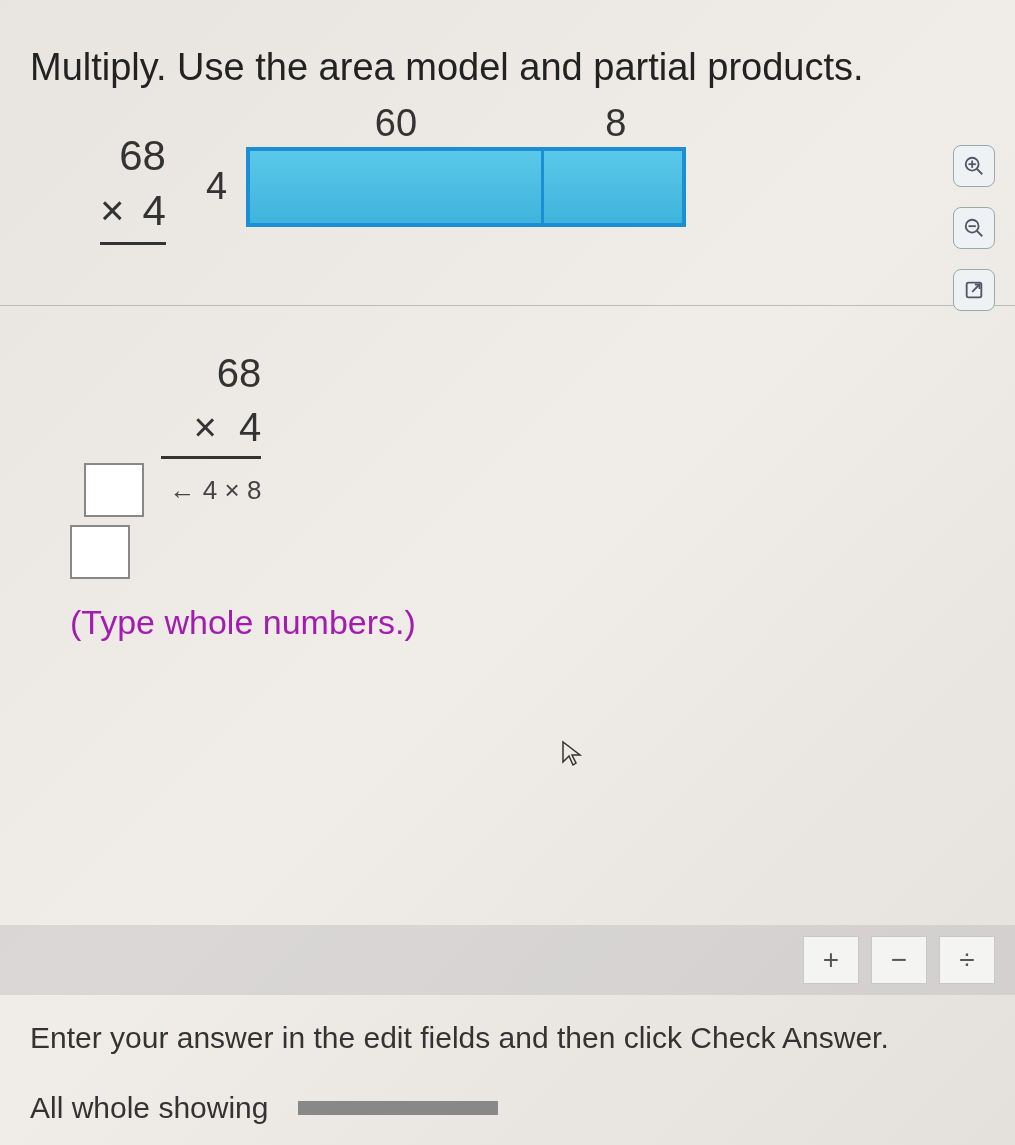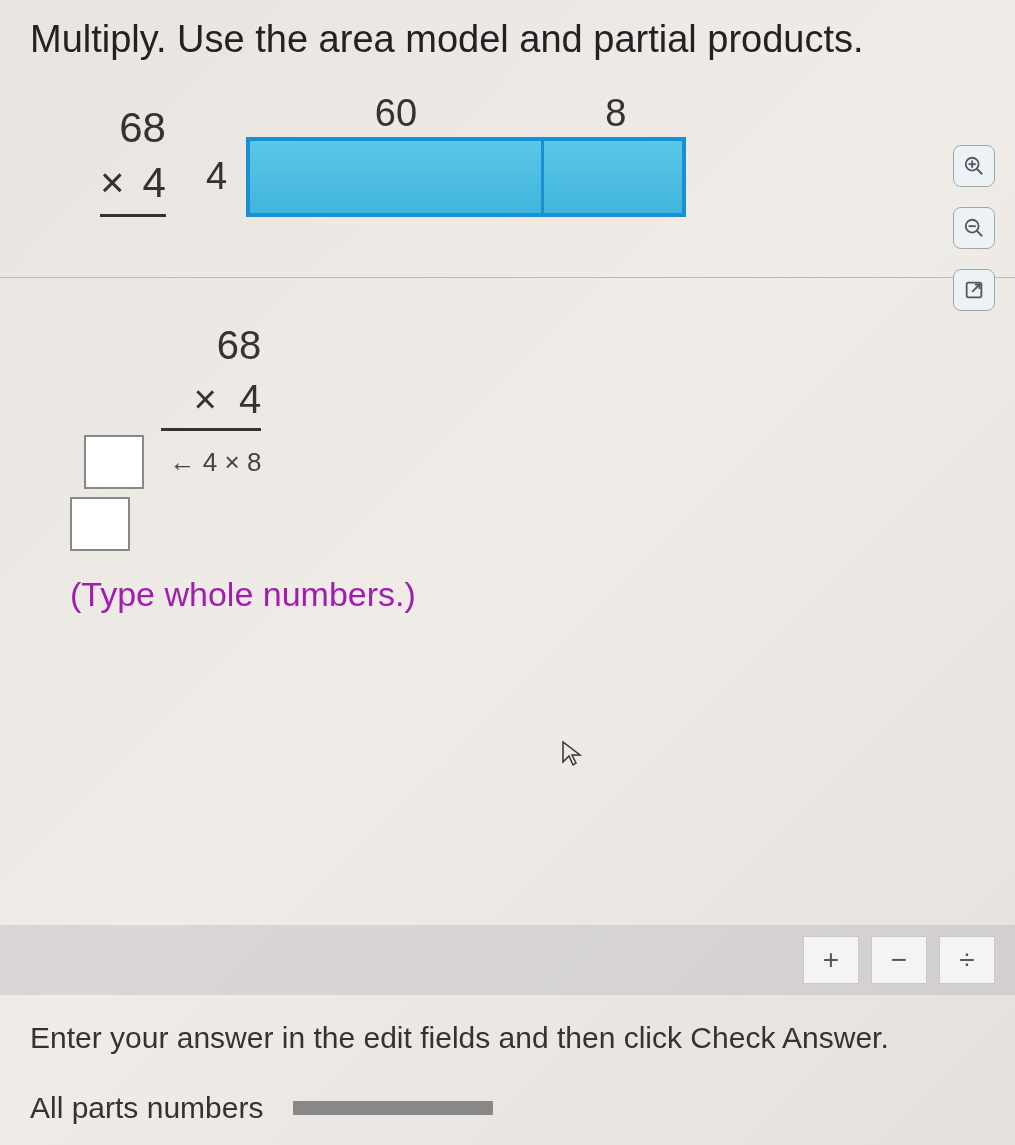--- a/index.html
+++ b/index.html
@@ -7,21 +7,21 @@
     margin: 0;
     padding: 0;
     width: 1015px;
     height: 1145px;
     font-family: Arial, Helvetica, sans-serif;
     background: linear-gradient(135deg, #e8e4e0 0%, #f0ece8 50%, #e4e0dc 100%);
     color: #333;
     overflow: hidden;
   }
   .page {
-    padding: 18px 30px 0 30px;
+    padding: 46px 30px 0 30px;
     position: relative;
     height: 100%;
   }
   .instruction {
     font-size: 38px;
     color: #222;
     margin-bottom: 40px;
   }
   .top-row {
     display: flex;
@@ -40,21 +40,21 @@
   .mult-problem .row2 {
     border-bottom: 3px solid #333;
     padding-bottom: 4px;
   }
   .mult-problem .times {
     display: inline-block;
     margin-right: 18px;
   }
   .area-model-wrap {
     position: relative;
-    margin-top: 36px;
+    margin-top: 18px;
     border-radius: 23px;
   }
   .area-labels-top {
     display: flex;
     position: absolute;
     top: -45px;
     left: 0;
     width: 100%;
     font-size: 38px;
     color: #333;
@@ -285,17 +285,17 @@
 
   <div class="keypad-bar">
     <div class="key">+</div>
     <div class="key">−</div>
     <div class="key">÷</div>
   </div>
 
   <div class="footer-instr">Enter your answer in the edit fields and then click Check Answer.</div>
 
   <div class="footer-bar">
-    <span>All parts numbers</span>
+    <span>All whole showing</span>
     <div class="progress"></div>
   </div>
 
 </div>
 
 </body></html>

